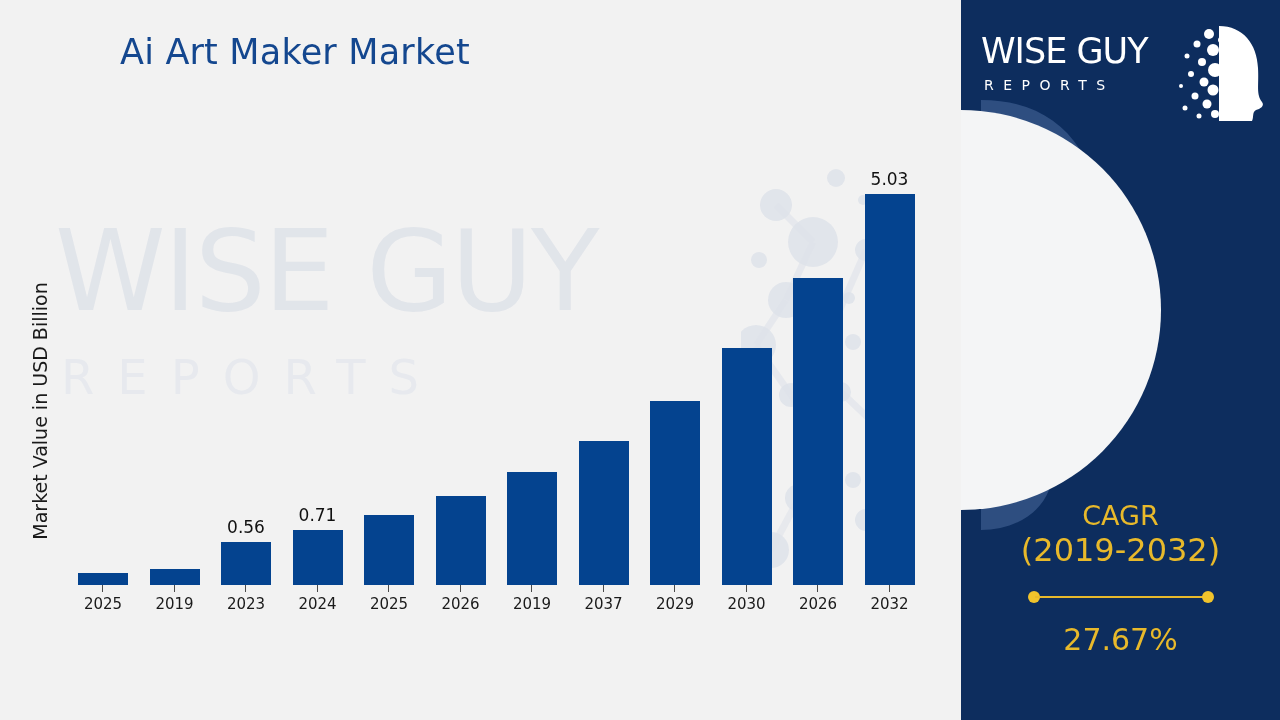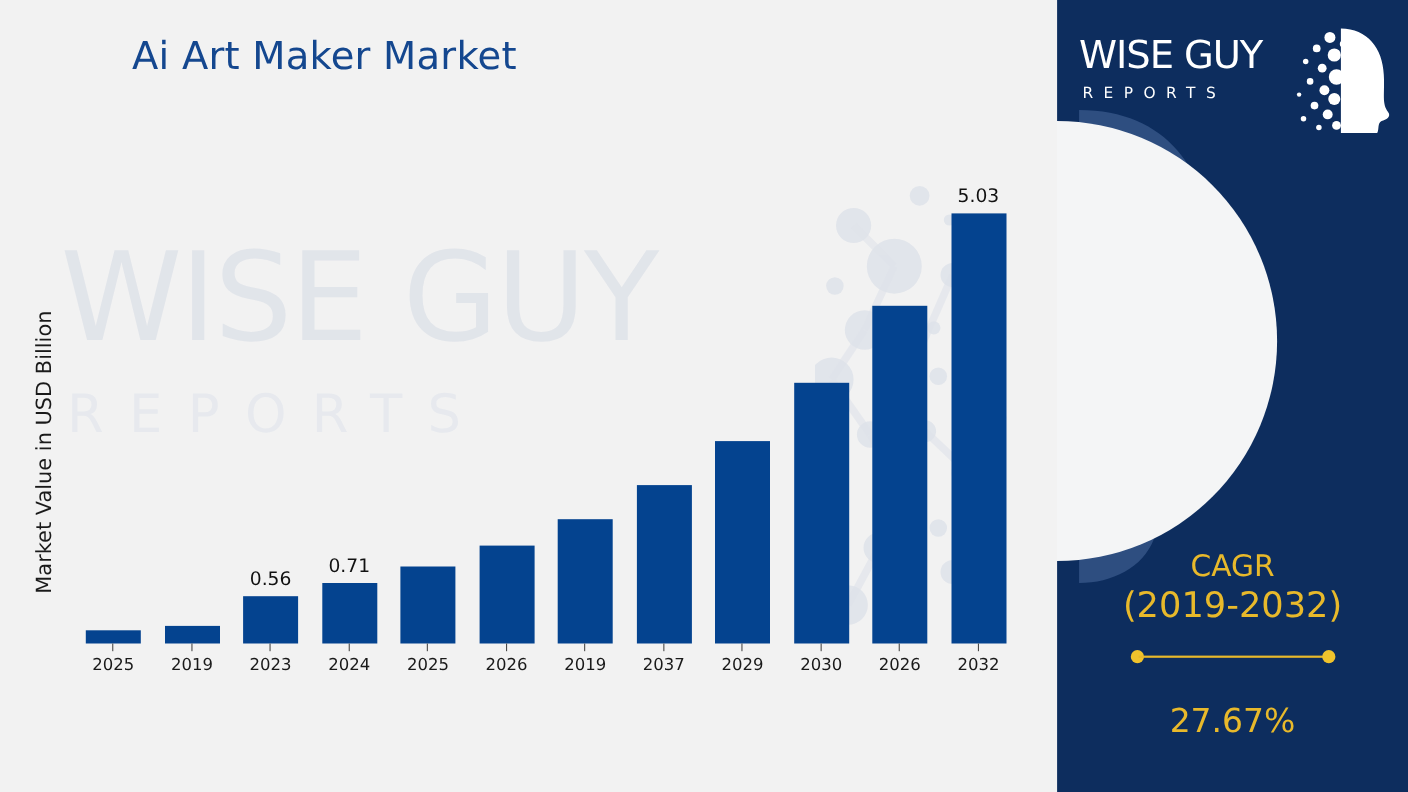--- a/index.html
+++ b/index.html
@@ -75,21 +75,21 @@
   .logo-head{position:absolute;right:0;top:-4px;width:108px;height:100px;}
 
   .cagr-block{position:absolute;left:0;top:500px;width:319px;text-align:center;}
   .cagr-title{font-size:27px;color:#e8b92b;line-height:1.18;white-space:nowrap;}
   .cagr-range{font-size:32px;color:#e8b92b;line-height:1.18;white-space:nowrap;}
   .cagr-divider{position:relative;width:186px;height:14px;margin:20px auto 0 auto;}
   .cagr-line{position:absolute;left:7px;top:6px;width:172px;height:2px;background:#e8b92b;}
   .cagr-dot{position:absolute;top:1px;width:12px;height:12px;border-radius:50%;background:#f0c32c;}
   .cagr-dot.l{left:0;}
   .cagr-dot.r{right:0;}
-  .cagr-value{font-size:30px;color:#e8b92b;margin-top:34px;white-space:nowrap;}
+  .cagr-value{font-size:30px;color:#e8b92b;margin-top:18px;white-space:nowrap;}
 </style>
 </head>
 <body>
 
 <div id="stage">
 
   <div class="chart-panel">
 
     <div class="watermark">
       <div class="wm-main">WISE GUY</div>

